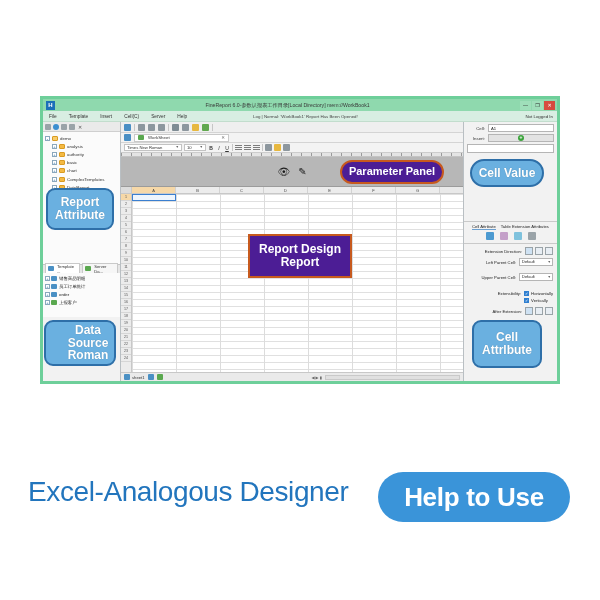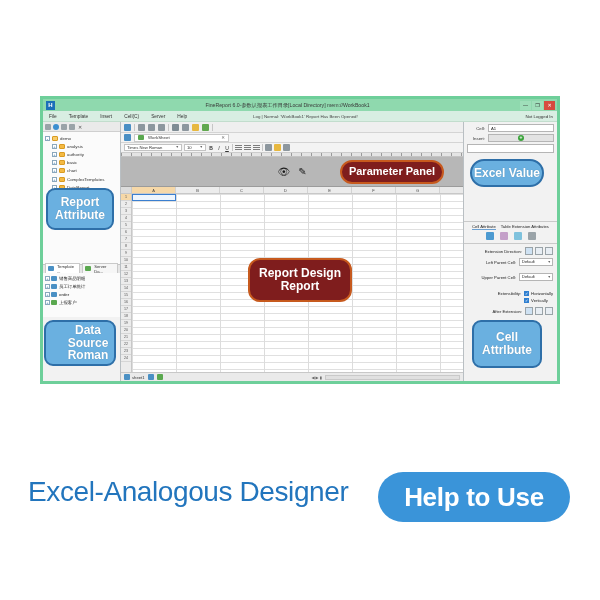--- a/index.html
+++ b/index.html
@@ -283,28 +283,28 @@
   .badge {
     position:absolute; display:flex; align-items:center; justify-content:center;
     text-align:center; color:#fff; font-weight:bold; line-height:1.08;
     border-radius:9px;
   }
   .badge.blue {
     background:#6ab0e0; border:2px solid #2e6fa8;
     text-shadow:0 0 1px rgba(0,0,0,.25);
   }
   .badge.orange {
-    background:#7f1d1d; border:2px solid #c75a1e;
+    background:#4c1d95; border:2px solid #c75a1e;
   }
   #badge-report-directory { left:46px; top:188px; width:68px; height:42px; font-size:12px; }
   #badge-data-source     { left:44px; top:320px; width:72px; height:46px; font-size:12px;padding-left:16px; }
   #badge-cell-value      { left:470px; top:159px; width:74px; height:28px; font-size:12px; border-radius:14px; }
   #badge-cell-attribute  { left:472px; top:320px; width:70px; height:48px; font-size:12px; }
   #badge-param-panel     { left:340px; top:160px; width:104px; height:24px; font-size:11px; border-radius:12px; }
-  #badge-report-design   { left:248px; top:234px; width:104px; height:44px; font-size:12px; border-radius:12px;margin-top:24px; }
+  #badge-report-design   { left:248px; top:234px; width:104px; height:44px; font-size:12px; border-radius:0; }
 
   
   #banner {
     position:absolute; left:0; top:460px; width:600px; height:90px;
   }
   #banner-title {
     position:absolute; left:28px; top:16px;
     font-size:28px; color:#2275bd; letter-spacing:-0.4px;
     white-space:nowrap;
     text-align:right;
@@ -637,21 +637,21 @@
   </span>
 </div>
 
 <div class="badge blue" id="badge-data-source">
   <span>
     <span>Data Source</span><br><span>Roman</span>
   </span>
 </div>
 
 <div class="badge blue" id="badge-cell-value">
-  <span>Excel Value</span>
+  <span>Cell Value</span>
 </div>
 
 <div class="badge blue" id="badge-cell-attribute">
   <span>
     <span>Cell</span><br><span>Attrlbute</span>
   </span>
 </div>
 
 <div class="badge orange" id="badge-param-panel">
   <span>Parameter Panel</span>

